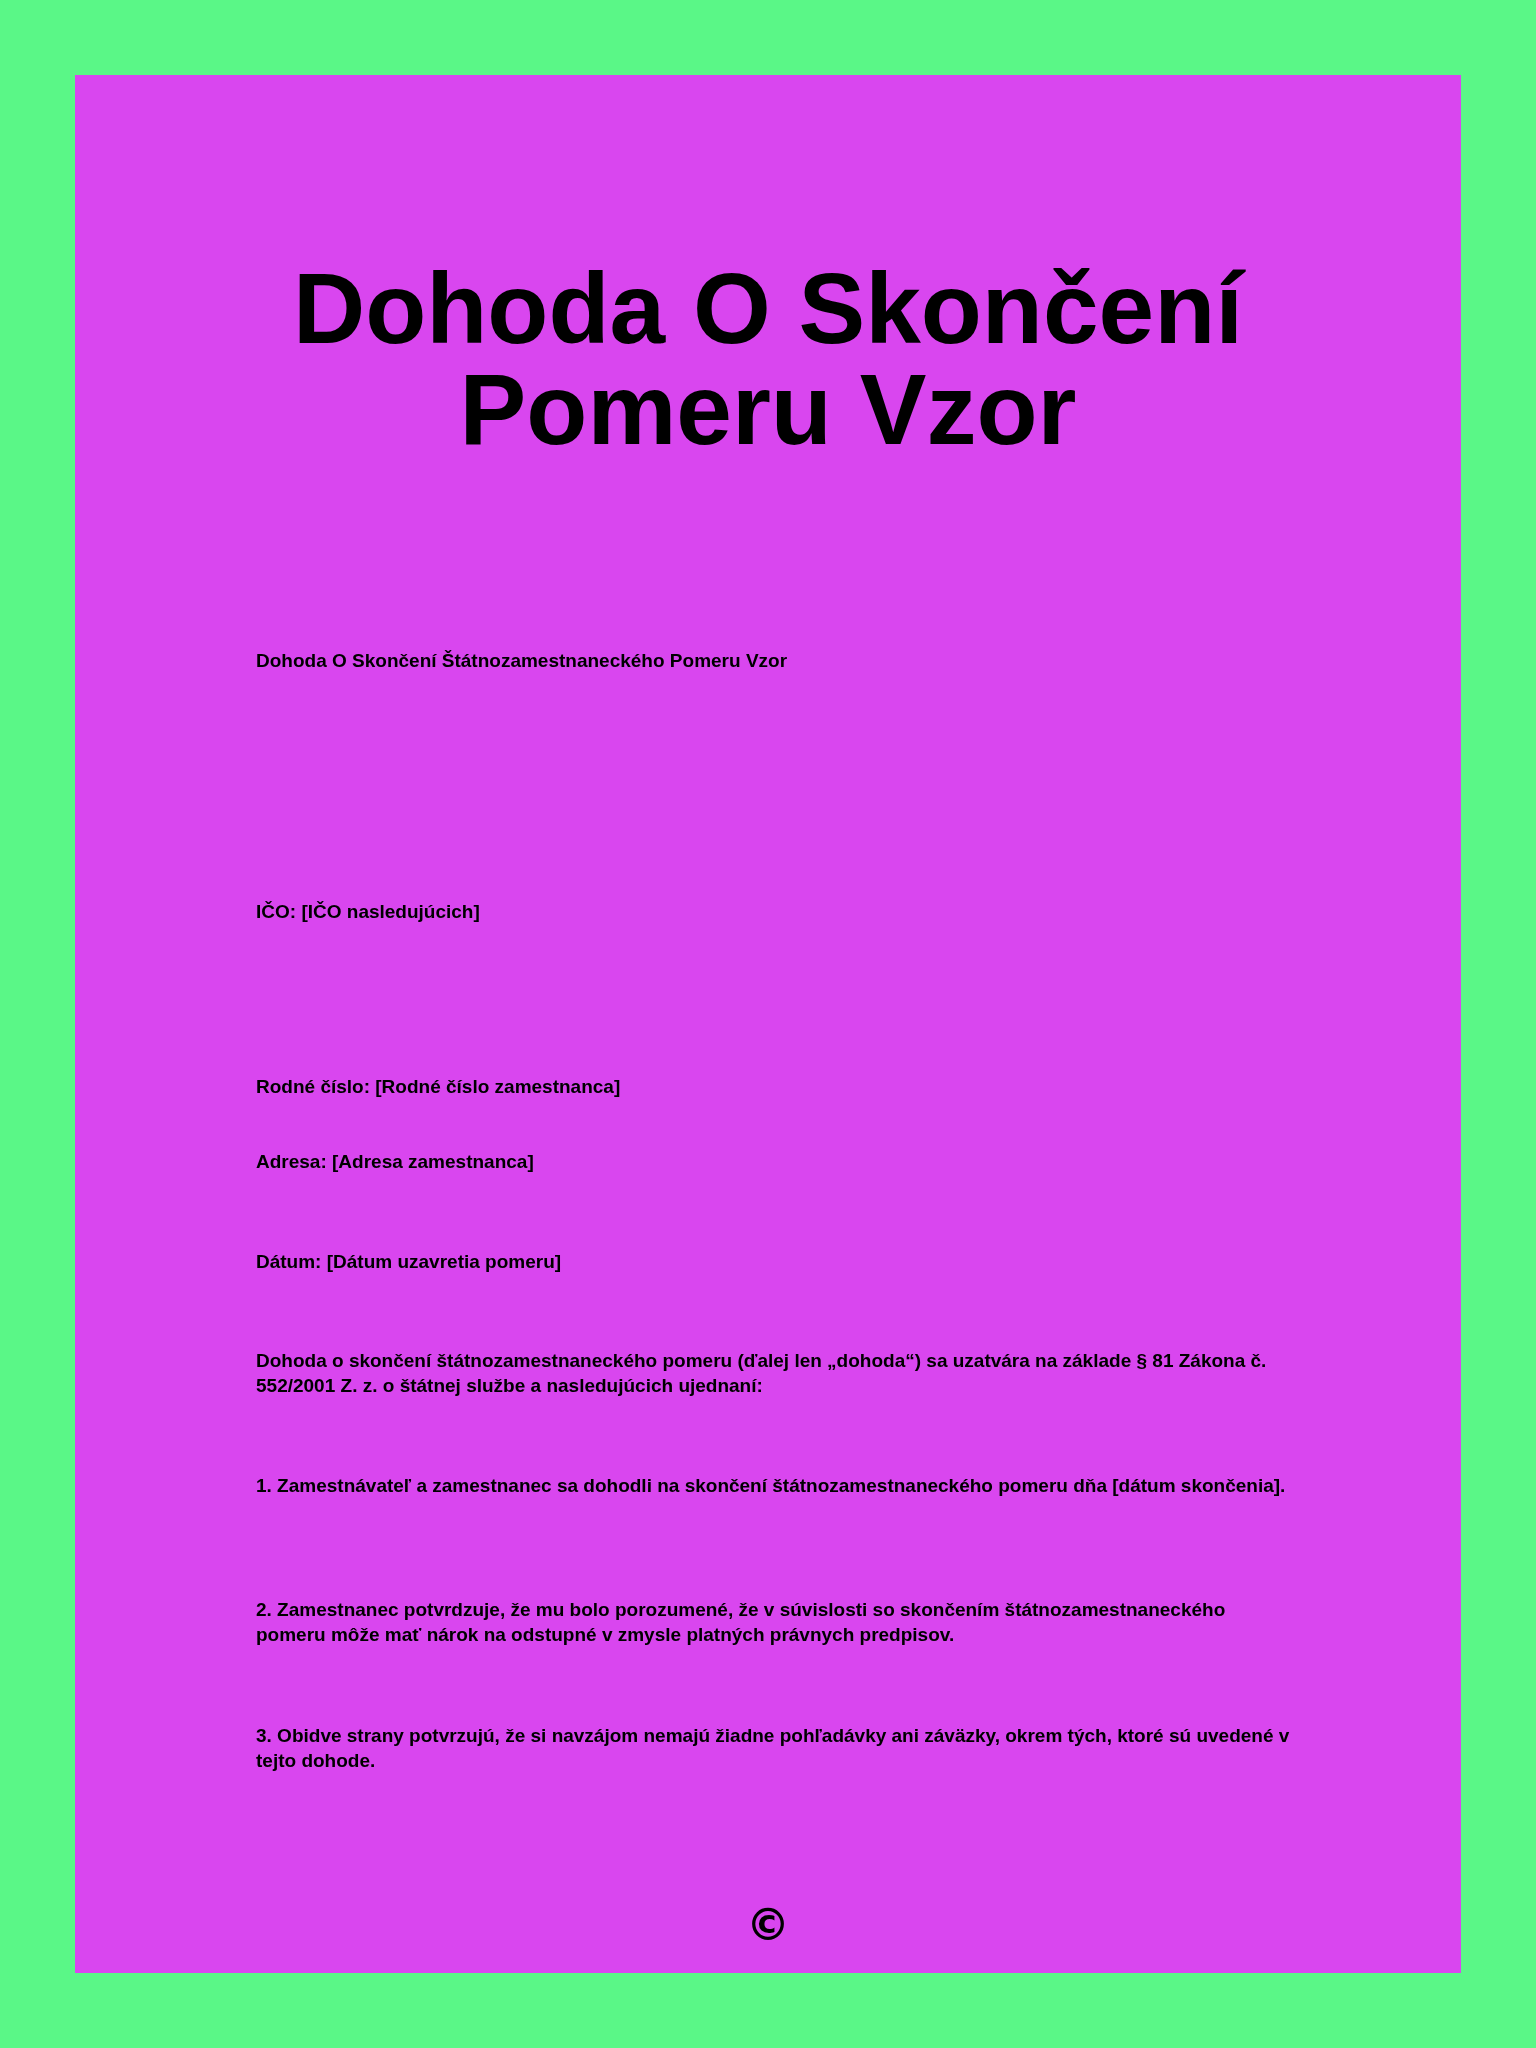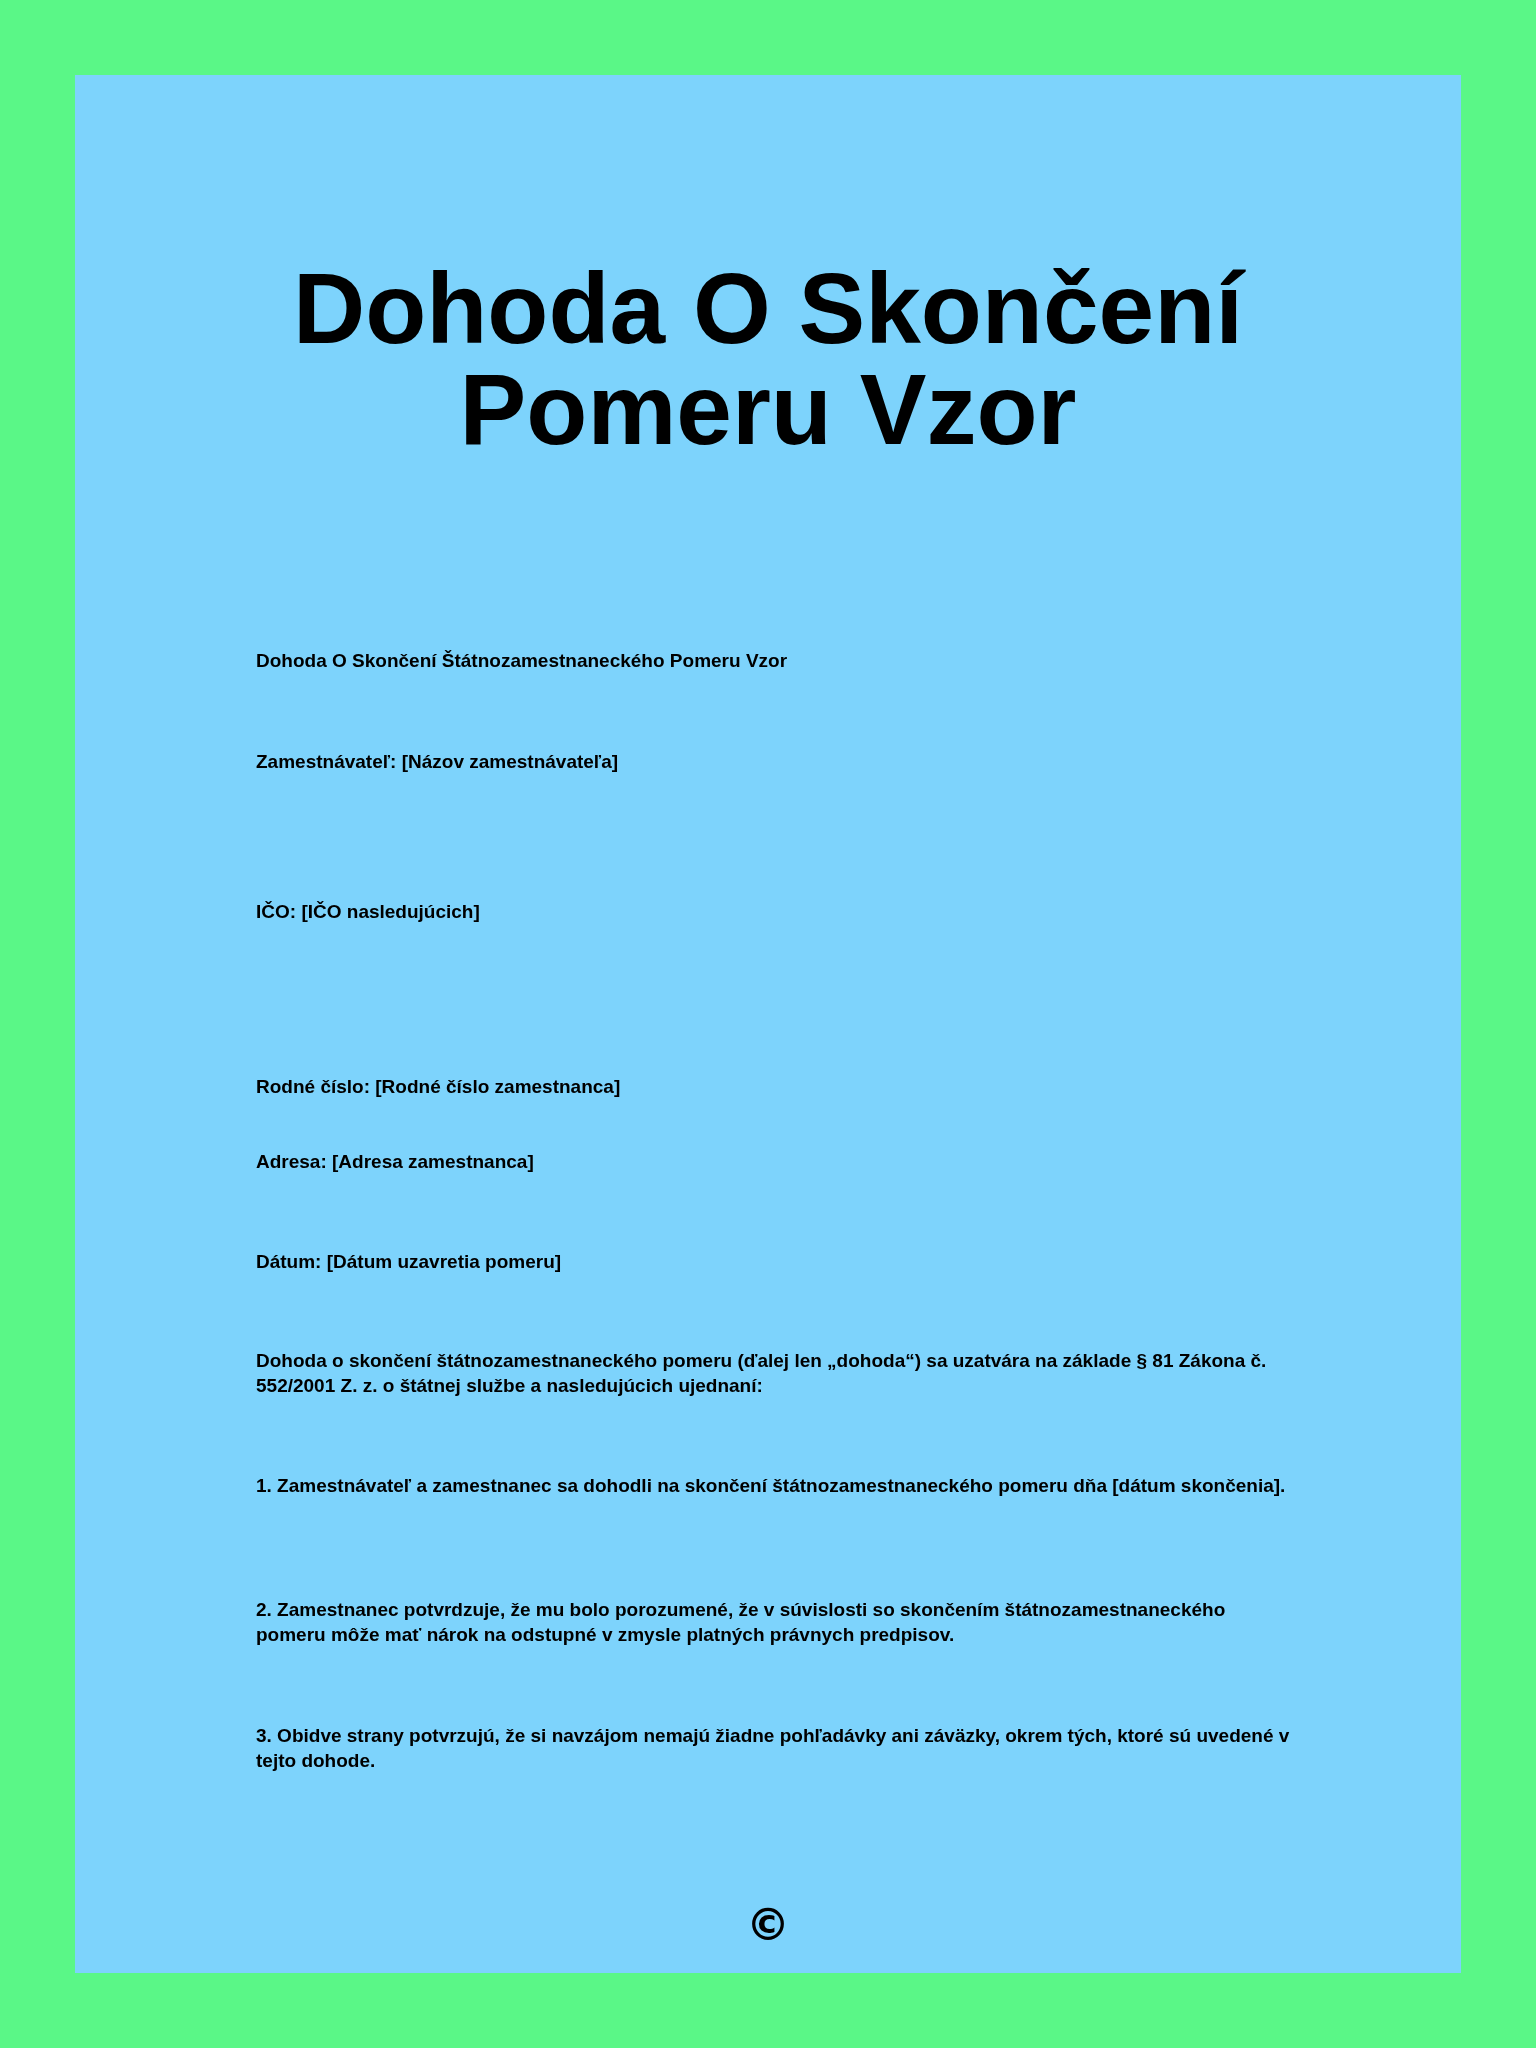--- a/index.html
+++ b/index.html
@@ -13,21 +13,21 @@
       position: relative;
       overflow: hidden;
       font-family: "Liberation Sans", sans-serif;
     }
     .page {
       position: absolute;
       left: 75px;
       top: 75px;
       width: 1386px;
       height: 1898px;
-      background: #7dd3fc;
+      background: #d946ef;
     }
     .title {
       position: absolute;
       left: 0;
       top: 183px;
       width: 1386px;
       margin: 0;
       text-align: center;
       font-family: "Liberation Sans", sans-serif;
       font-weight: bold;
@@ -65,21 +65,20 @@
 
 <div class="page">
 
   <h1 class="title">
     <span>Dohoda O Skončení</span>
     <span>Pomeru Vzor</span>
   </h1>
 
   <p class="blk" style="top:573px;">Dohoda O Skončení Štátnozamestnaneckého Pomeru Vzor</p>
 
-  <p class="blk" style="top:674px;">Zamestnávateľ: [Názov zamestnávateľa]</p>
   <p class="blk" style="top:824px;">IČO: [IČO nasledujúcich]</p>
 
   <p class="blk" style="top:999px;">Rodné číslo: [Rodné číslo zamestnanca]</p>
   <p class="blk" style="top:1074px;">Adresa: [Adresa zamestnanca]</p>
 
   <p class="blk" style="top:1174px;">Dátum: [Dátum uzavretia pomeru]</p>
 
   <p class="blk" style="top:1273px;">Dohoda o skončení štátnozamestnaneckého pomeru (ďalej len „dohoda“) sa uzatvára na základe § 81 Zákona č. 552/2001 Z. z. o štátnej službe a nasledujúcich ujednaní:</p>
 
   <p class="blk" style="top:1398px;">1. Zamestnávateľ a zamestnanec sa dohodli na skončení štátnozamestnaneckého pomeru dňa [dátum skončenia].</p>

